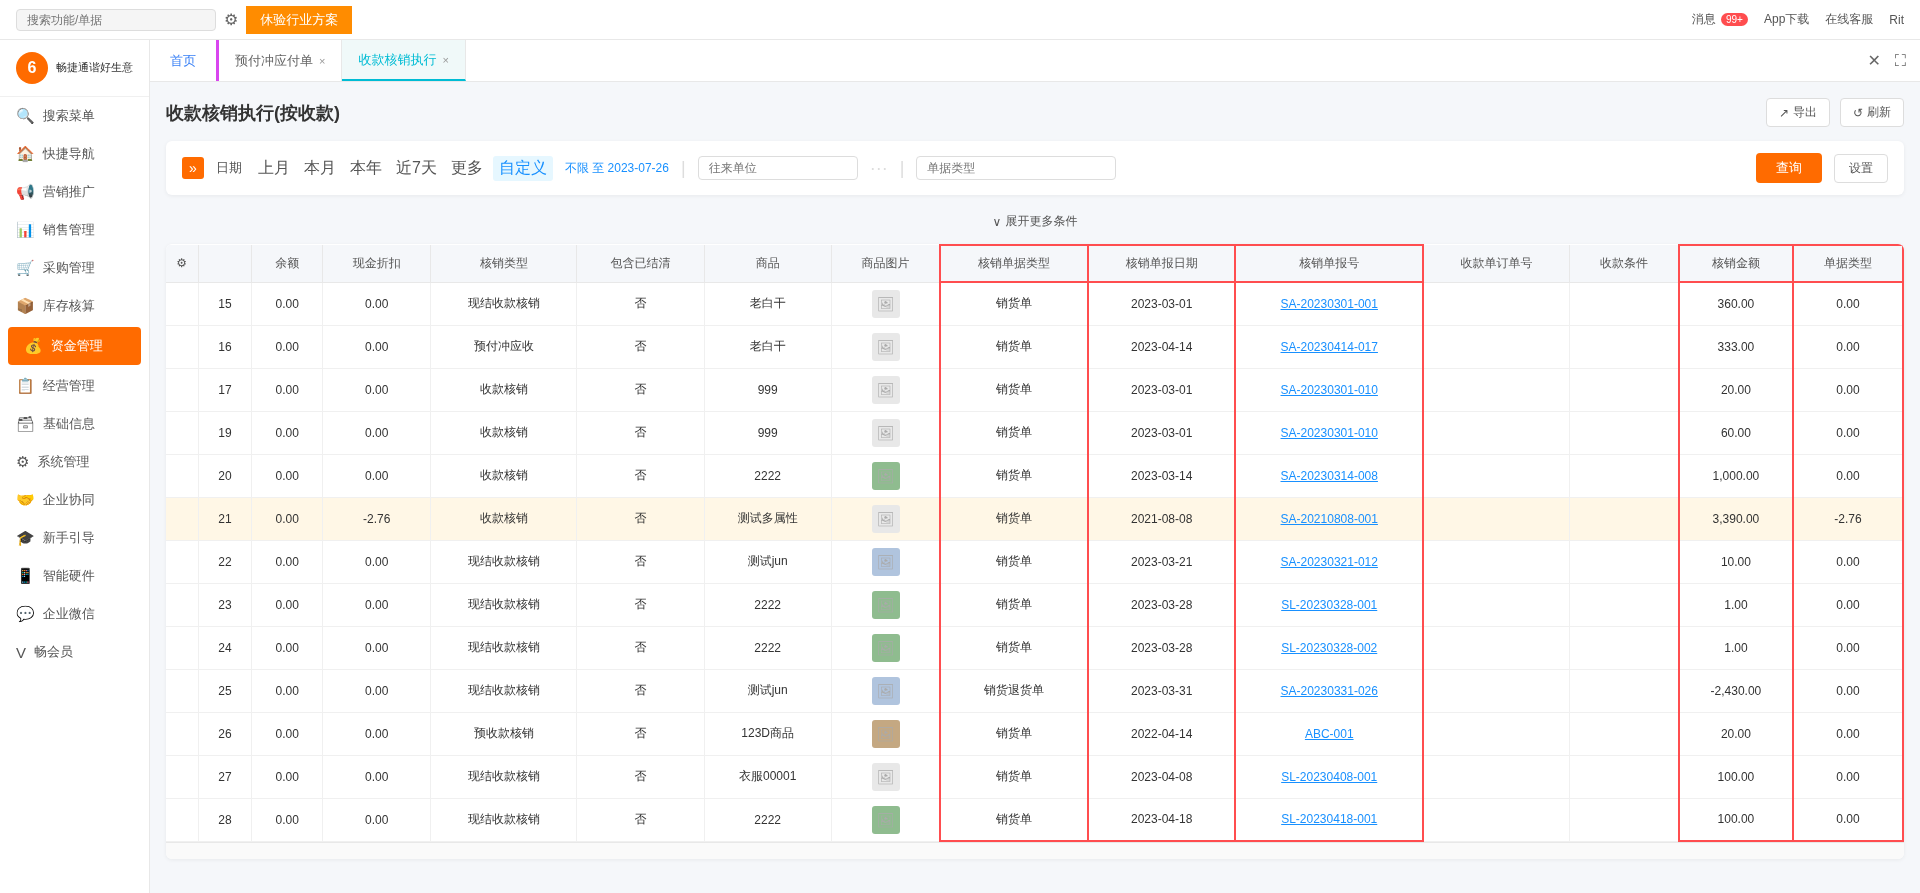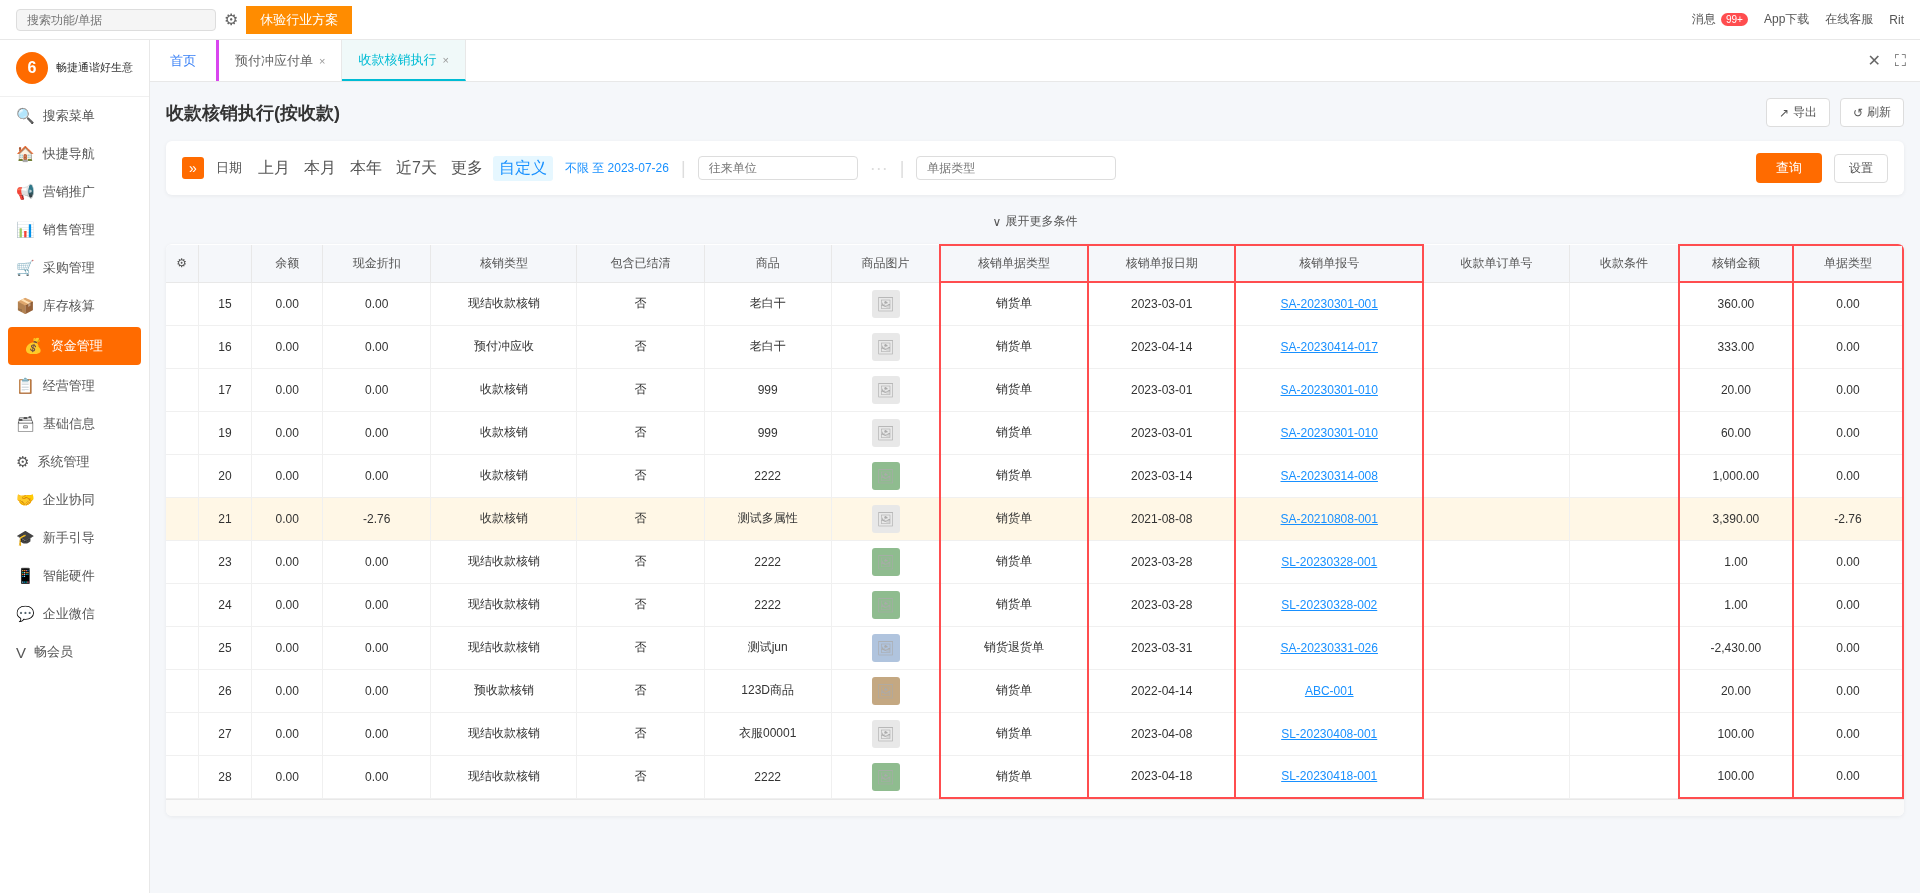--- a/index.html
+++ b/index.html
@@ -604,20 +604,37 @@
     <td class="td-red-border">销货单</td>
     <td class="td-red-border">2021-08-08</td>
     <td class="td-red-border"><span class="text-blue">SA-20210808-001</span></td>
     <td></td>
     <td></td>
     <td class="td-red-border ">3,390.00</td>
     <td class="td-red-border text-red">-2.76</td>
   </tr>
                 <tr>
     <td></td>
+    <td>22</td>
+    <td>0.00</td>
+    <td class="">0.00</td>
+    <td>现结收款核销</td>
+    <td>否</td>
+    <td>测试jun</td>
+    <td><div class="thumbnail has-image">🖼</div></td>
+    <td class="td-red-border">销货单</td>
+    <td class="td-red-border">2023-03-21</td>
+    <td class="td-red-border"><span class="text-blue">SA-20230321-012</span></td>
+    <td></td>
+    <td></td>
+    <td class="td-red-border ">10.00</td>
+    <td class="td-red-border ">0.00</td>
+  </tr>
+                <tr>
+    <td></td>
     <td>23</td>
     <td>0.00</td>
     <td class="">0.00</td>
     <td>现结收款核销</td>
     <td>否</td>
     <td>2222</td>
     <td><div class="thumbnail has-image2">🖼</div></td>
     <td class="td-red-border">销货单</td>
     <td class="td-red-border">2023-03-28</td>
     <td class="td-red-border"><span class="text-blue">SL-20230328-001</span></td>

